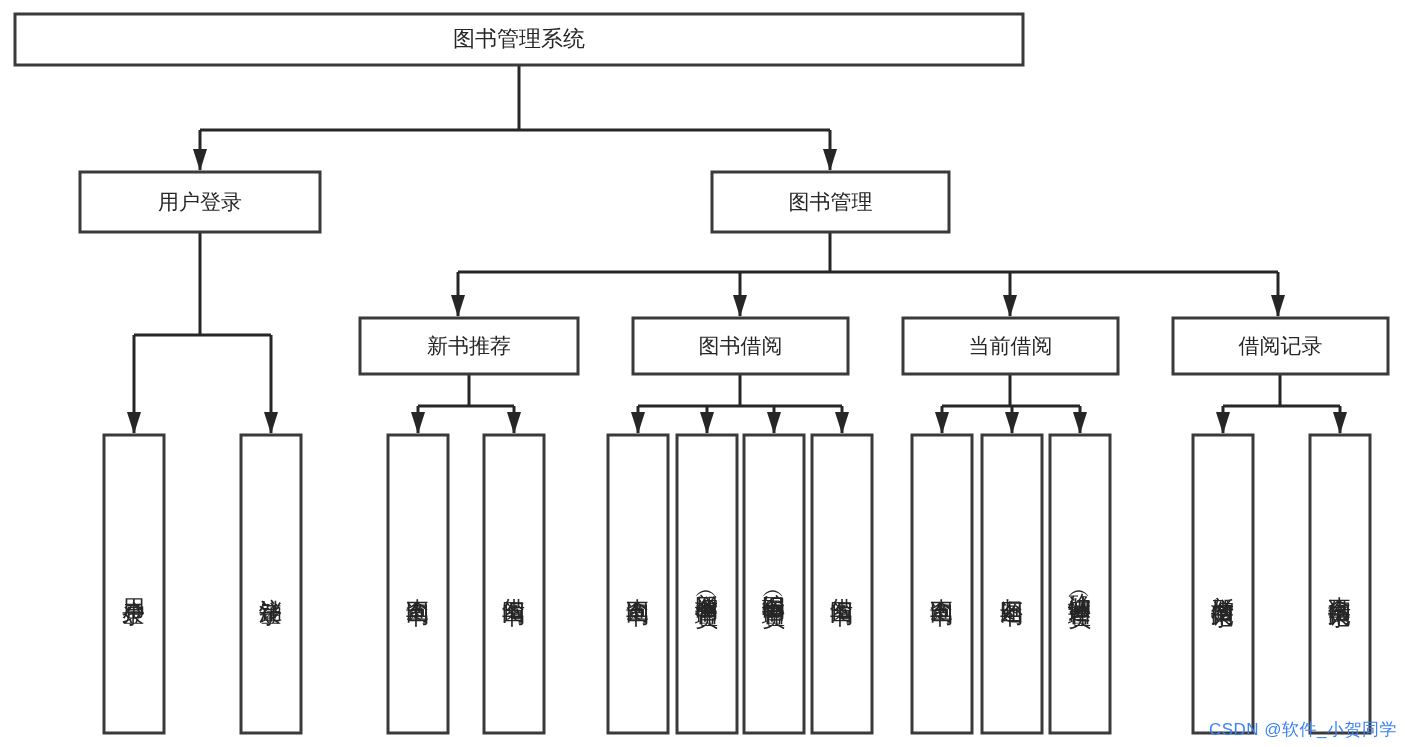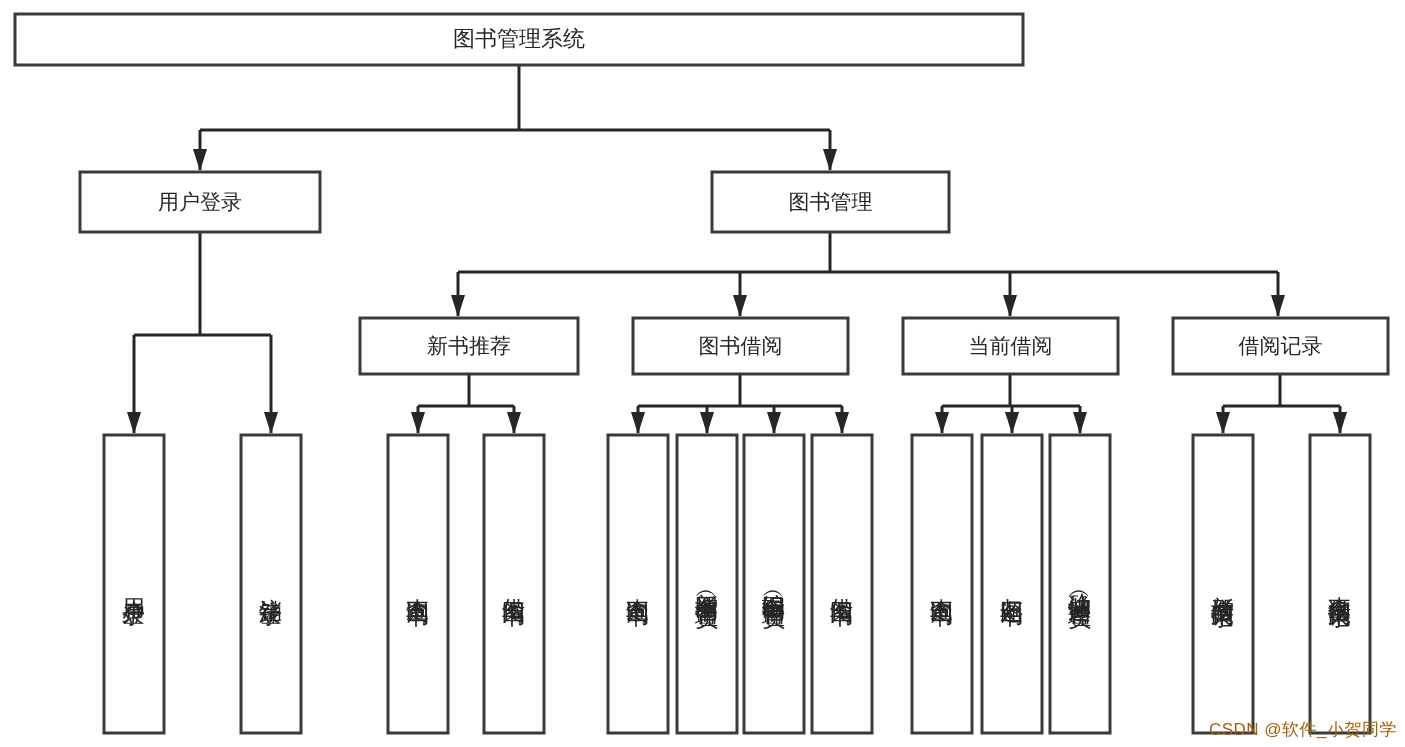--- a/index.html
+++ b/index.html
@@ -73,21 +73,21 @@
     letter-spacing: 2px;
     color: #262626;
     white-space: nowrap;
   }
   #watermark {
     position: absolute;
     right: 8px;
     bottom: 6px;
     font-family: "Liberation Sans", "DejaVu Sans", sans-serif;
     font-size: 17px;
-    color: #a16207;
+    color: #3b82f6;
     letter-spacing: 0.5px;
     white-space: nowrap;
     margin-top: 48px;
   }
 </style>
 </head>
 <body>
 
 <div id="diagram-root">
   <svg class="diagram-canvas" viewBox="0 0 1405 747" xmlns="http://www.w3.org/2000/svg">

